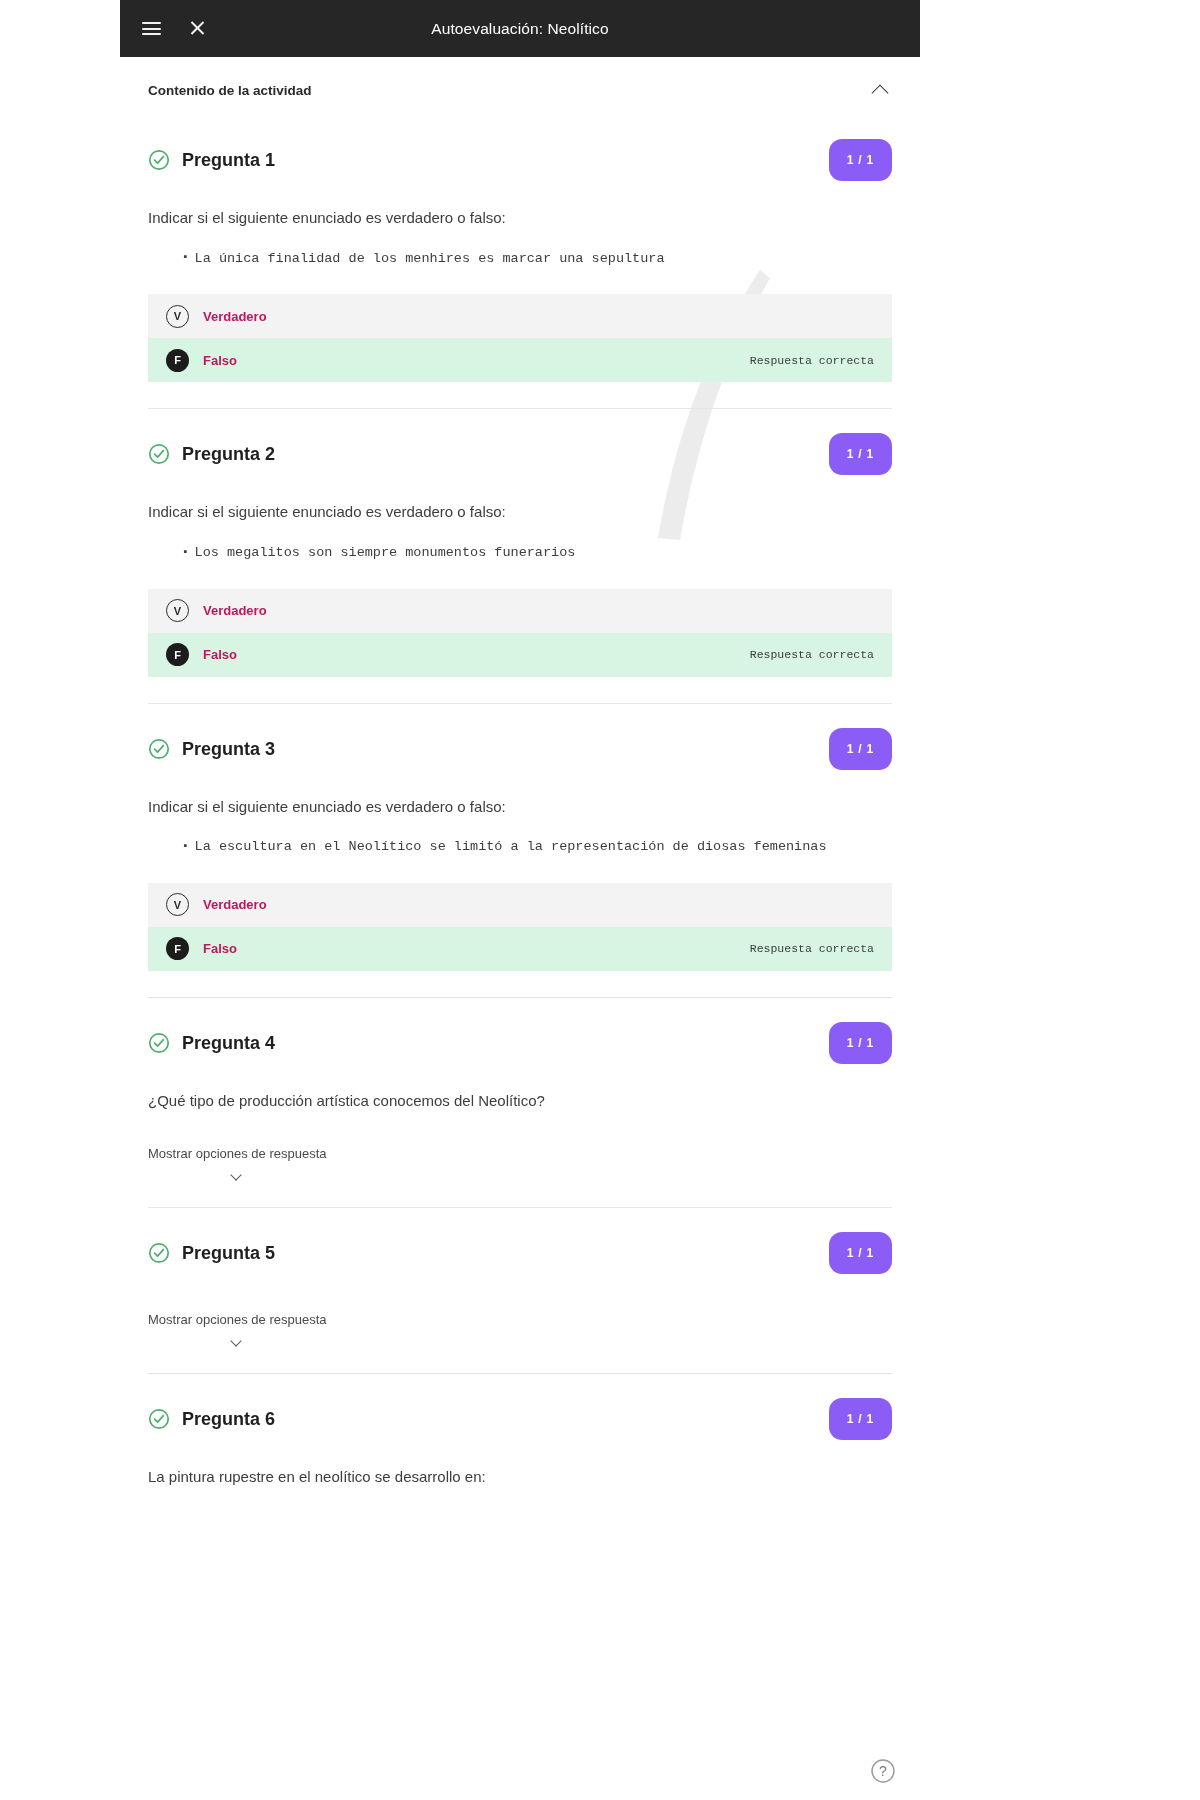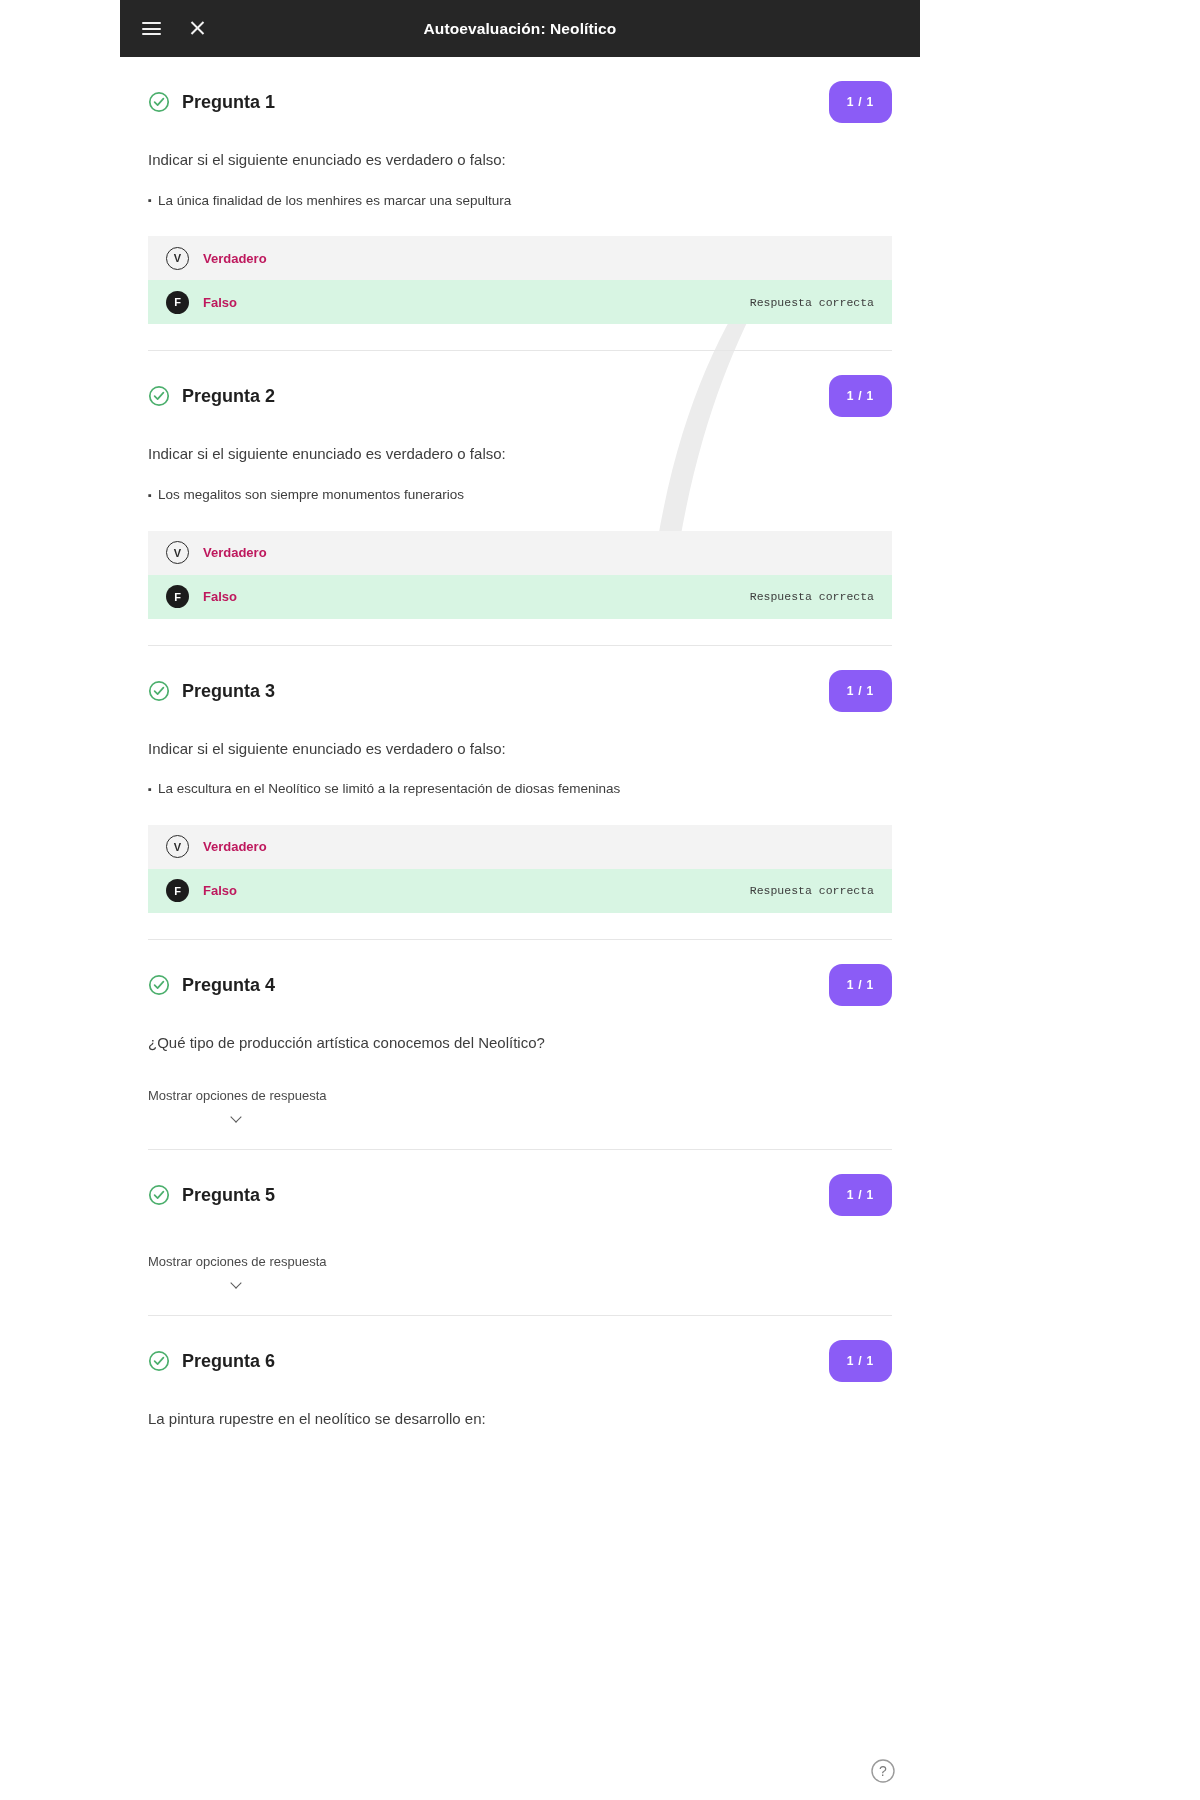--- a/index.html
+++ b/index.html
@@ -93,21 +93,21 @@
   .close-x::before { transform: rotate(45deg); }
   .close-x::after  { transform: rotate(-45deg); }
 
   .topbar-title {
     position: absolute;
     left: 0;
     right: 0;
     text-align: center;
     color: #ffffff;
     font-size: 15.5px;
-    font-weight: bold;
+    font-weight: normal;
     letter-spacing: 0.1px;
     pointer-events: none;
   }
 
   
   .content {
     position: relative;
     padding: 0 28px;
     box-sizing: border-box;
   }
@@ -185,21 +185,23 @@
   .q-prompt {
     font-size: 15px;
     color: #3d3d3d;
     margin-top: 22px;
     line-height: 1.45;
   }
   .q-statement {
     font-size: 13.5px;
     color: #3d3d3d;
     margin-top: 20px;
+    margin-left: 34px;
     line-height: 1.45;
+    font-family: Liberation Mono, monospace;
   }
   .q-statement .bullet {
     display: inline-block;
     margin-right: 6px;
     font-size: 11px;
     vertical-align: middle;
     color: #3d3d3d;
   }
 
   .options { margin-top: 26px; }
@@ -324,20 +326,24 @@
         </div>
         <div class="icon-btn">
           <div class="close-x"></div>
         </div>
       </div>
       <div class="topbar-title">Autoevaluación: Neolítico</div>
     </div>
 
     <div class="content layer-above">
 
+      <div class="section-head">
+        <div class="label">Contenido de la actividad</div>
+        <div class="chev-up"></div>
+      </div>
 
       <div id="questions">
           <div class="q-block">
             <div class="q-head">
               <div class="q-head-left">
                 <span class="check-circle"><svg viewBox="0 0 22 22">
                     <circle cx="11" cy="11" r="9.2" fill="none" stroke="#4caf6d" stroke-width="1.7"></circle>
                     <path d="M6.6 11.2 L9.6 14.1 L15.4 7.6" fill="none" stroke="#4caf6d" stroke-width="1.7" stroke-linecap="round" stroke-linejoin="round"></path>
                   </svg></span>
                 <div class="q-title">Pregunta 1</div>

